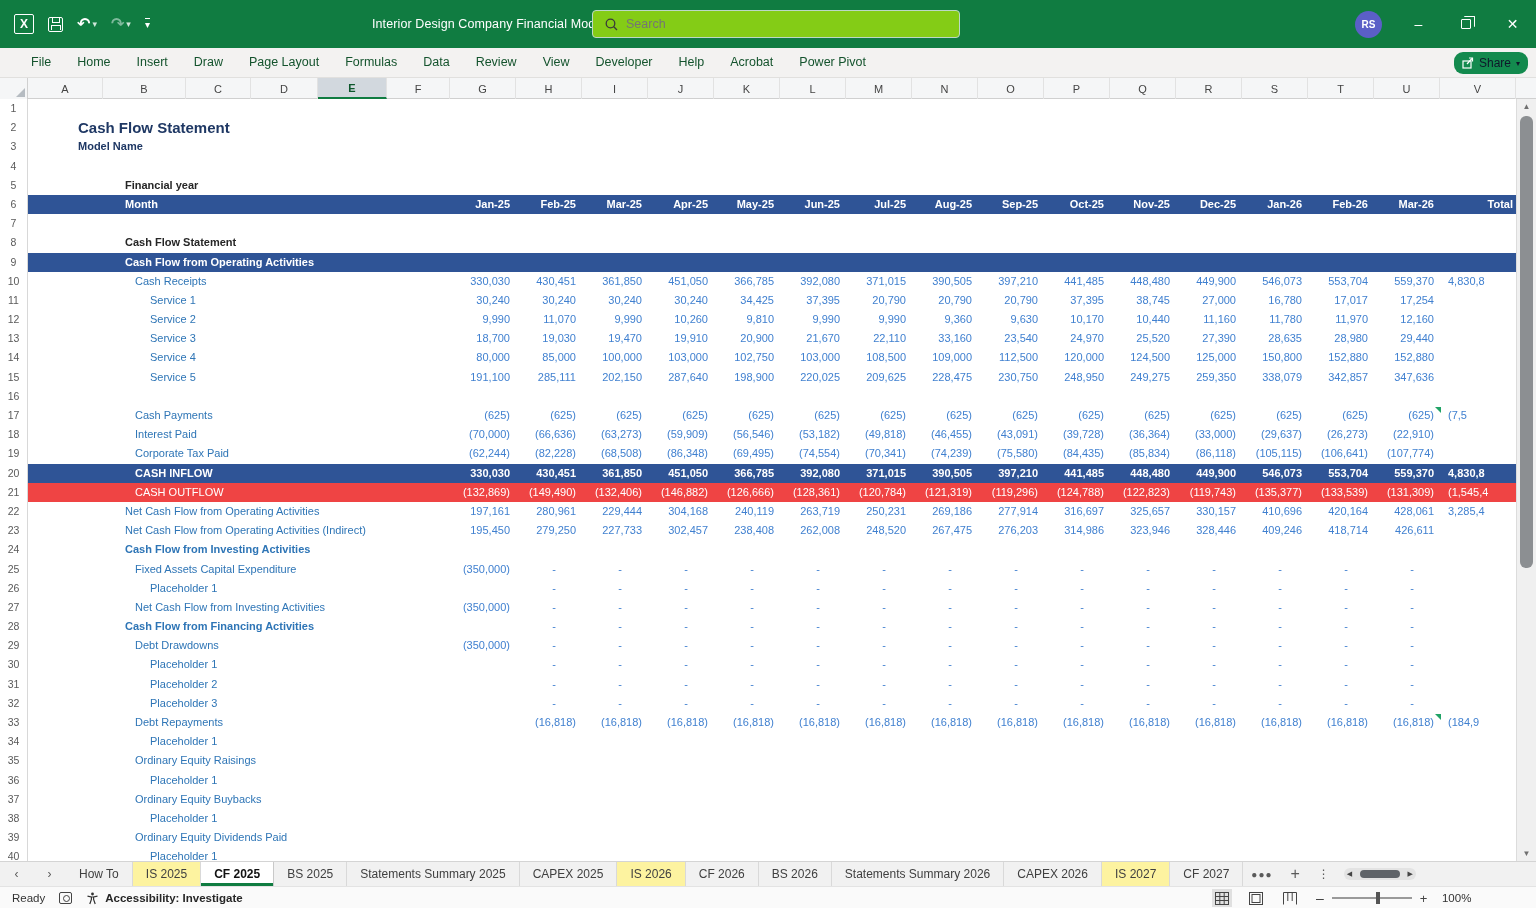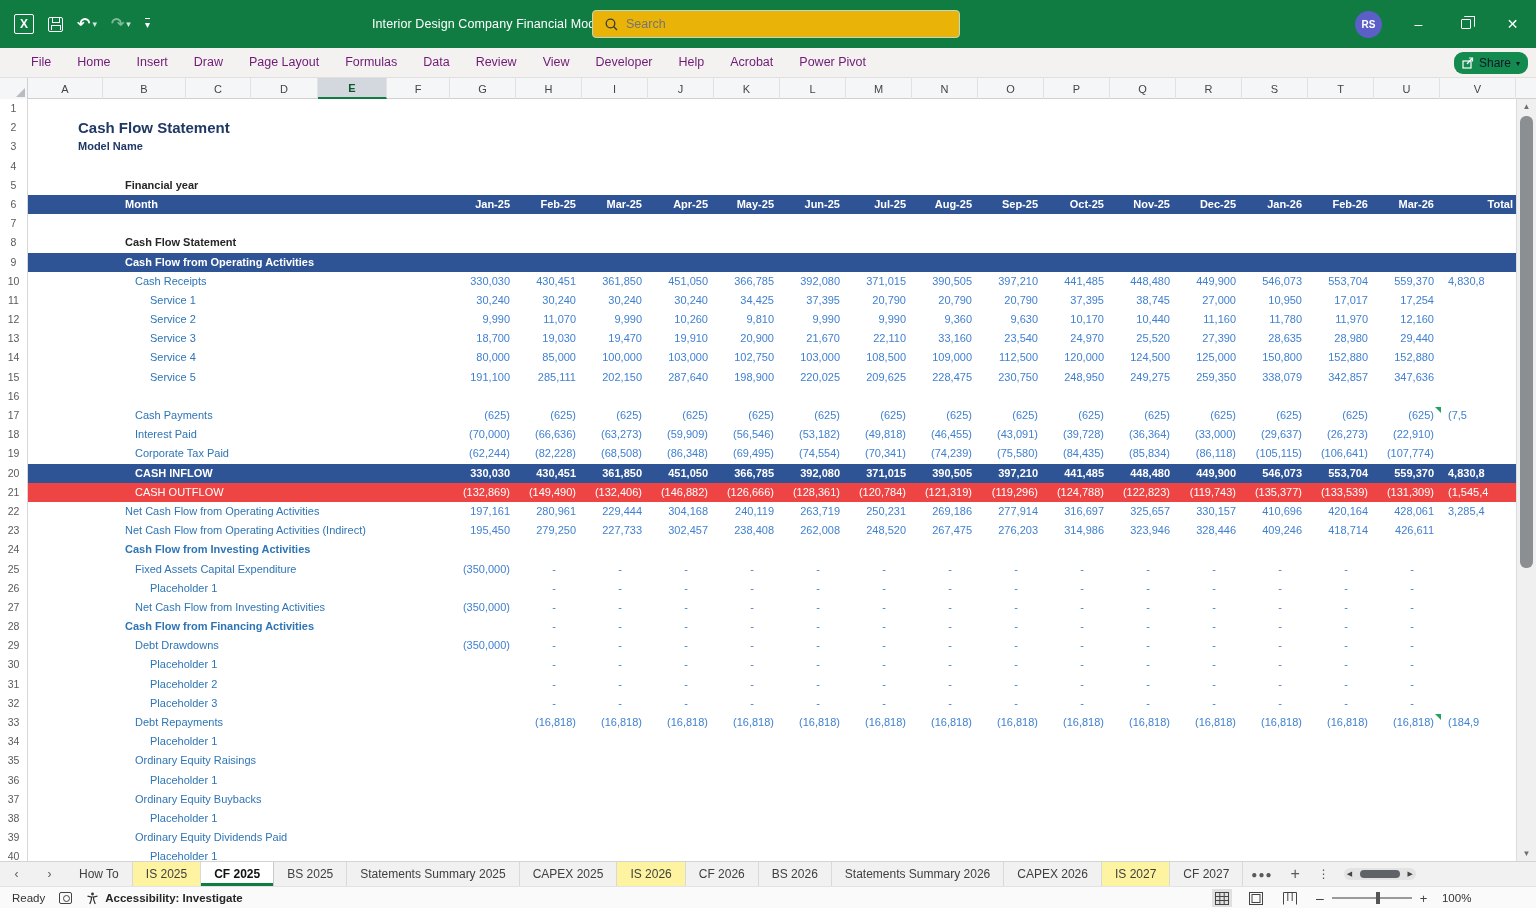--- a/index.html
+++ b/index.html
@@ -14,38 +14,38 @@
     font-weight:bold; font-size:12px; display:flex; align-items:center; justify-content:center; }
   .floppy { width:15px; height:15px; border:1.5px solid #fff; border-radius:2px; position:relative; }
   .floppy::before { content:""; position:absolute; left:3px; top:0; width:6px; height:4px; border:1px solid #fff; border-top:none; }
   .floppy::after { content:""; position:absolute; left:2px; bottom:1px; width:8px; height:4px; border:1px solid #fff; border-bottom:none; }
   .undo,.redo { color:#fff; font-size:16px; font-weight:bold; }
   .redo { color:#7fba9c; }
   .mini-chev { color:#cfe7da; font-size:9px; margin-left:-9px; }
   .qat-chev { color:#fff; font-size:10px; border-top:1.5px solid #fff; padding-top:1px; }
   .doc-title { position:absolute; left:372px; top:0; height:48px; display:flex; align-items:center;
     color:#fff; font-size:12.5px; letter-spacing:.1px; }
-  .searchbox { position:absolute; left:592px; top:10px; width:368px; height:28px; background:#eab308;
+  .searchbox { position:absolute; left:592px; top:10px; width:368px; height:28px; background:#84cc16;
     border:1px solid #bcd8c6; border-radius:4px; display:flex; align-items:center; padding-left:12px; gap:8px;
     color:#2b2b2b; font-size:12.5px; }
   .searchbox input { border:none; background:transparent; outline:none; font-size:12.5px; color:#2b2b2b;
     font-family:inherit; width:280px; }
   .avatar { position:absolute; left:1355px; top:11px; width:27px; height:27px; border-radius:50%;
     background:#5b5fc7; color:#fff; font-size:10px; font-weight:bold; display:flex; align-items:center; justify-content:center; }
   .winbtns { position:absolute; right:0; top:0; height:48px; display:flex; }
   .winbtn { width:47px; height:48px; display:flex; align-items:center; justify-content:center; color:#fff; font-size:14px; }
   .restore-glyph { width:10px; height:10px; border:1.2px solid #fff; border-radius:1px; position:relative; }
   .restore-glyph::before { content:""; position:absolute; left:2px; top:-4px; width:10px; height:10px;
     border:1.2px solid #fff; border-left:none; border-bottom:none; border-radius:1px; }
 
   
   .ribbonbar { position:absolute; left:0; top:48px; width:1536px; height:30px; background:#f3f2f1;
     border-bottom:1px solid #e1e0de; display:flex; align-items:center; }
   .ribbon-tabs { display:flex; margin-left:18px; }
-  .ribbon-tab { padding:0 13px; font-size:12.5px; color:#701a75; line-height:29px; cursor:default; }
+  .ribbon-tab { padding:0 13px; font-size:12.5px; color:#14532d; line-height:29px; cursor:default; }
   .share-btn { position:absolute; right:8px; top:4px; height:22px; background:#138a4e; border-radius:9px;
     color:#0f172a; font-size:12px; display:flex; align-items:center; padding:0 8px; gap:5px; }
   .share-btn .chev { font-size:8px; }
 
   
   .colheaders { position:absolute; left:0; top:78px; width:1536px; height:21px; background:#f5f6f7;
     border-bottom:1px solid #d0d0d0; display:flex; }
   .corner { width:28px; height:21px; border-right:1px solid #d0d0d0; position:relative; background:#f5f6f7; }
   .corner::after { content:""; position:absolute; right:2px; bottom:2px; width:0; height:0;
     border-bottom:9px solid #b6bcc2; border-left:9px solid transparent; }
@@ -420,21 +420,21 @@
         <div class="cell">30,240</div>
         <div class="cell">30,240</div>
         <div class="cell">34,425</div>
         <div class="cell">37,395</div>
         <div class="cell">20,790</div>
         <div class="cell">20,790</div>
         <div class="cell">20,790</div>
         <div class="cell">37,395</div>
         <div class="cell">38,745</div>
         <div class="cell">27,000</div>
-        <div class="cell">10,950</div>
+        <div class="cell">16,780</div>
         <div class="cell">17,017</div>
         <div class="cell">17,254</div>
         <div class="cell total"></div>
       </div>
       <div class="row">
         <div class="rowno">12</div>
         <div class="lbl ind2">Service 2</div>
         <div class="cell">9,990</div>
         <div class="cell">11,070</div>
         <div class="cell">9,990</div>

